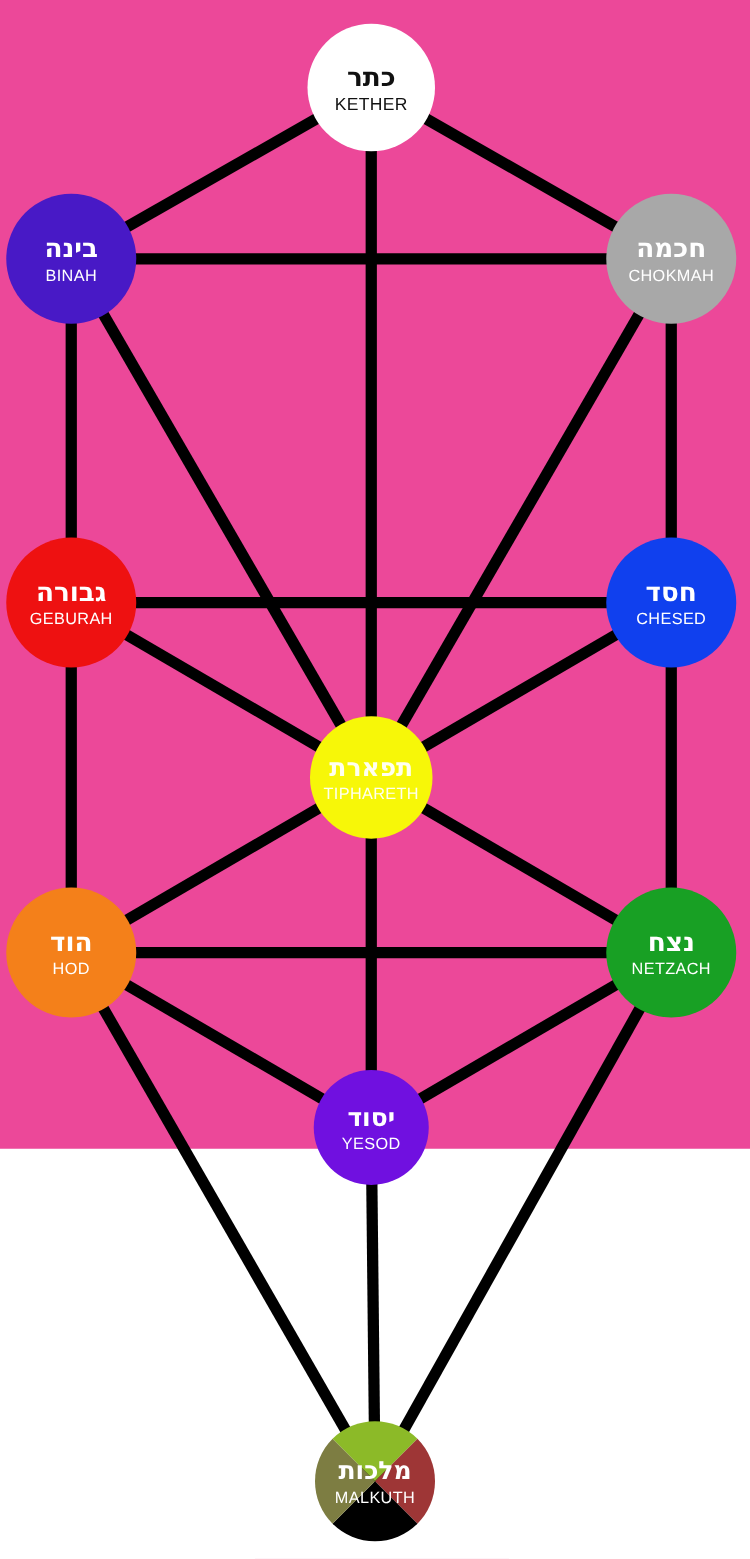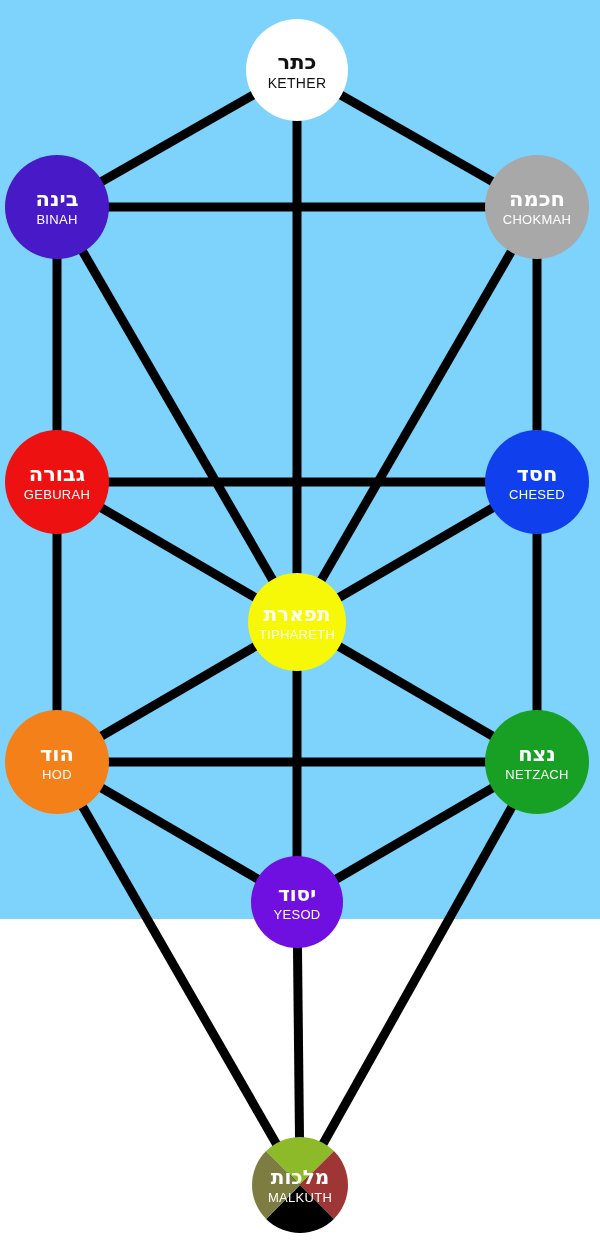--- a/index.html
+++ b/index.html
@@ -10,21 +10,21 @@
   body {
     width: 600px;
     height: 1247px;
     font-family: "Liberation Sans", sans-serif;
     overflow: hidden;
   }
   #tree-of-life {
     position: relative;
     width: 600px;
     height: 919px;
-    background: #7dd3fc;
+    background: #ec4899;
   }
   #tree-svg {
     display: block;
     width: 600px;
     height: 1247px;
   }
   .path-line {
     stroke: #000000;
     stroke-linecap: butt;
   }

